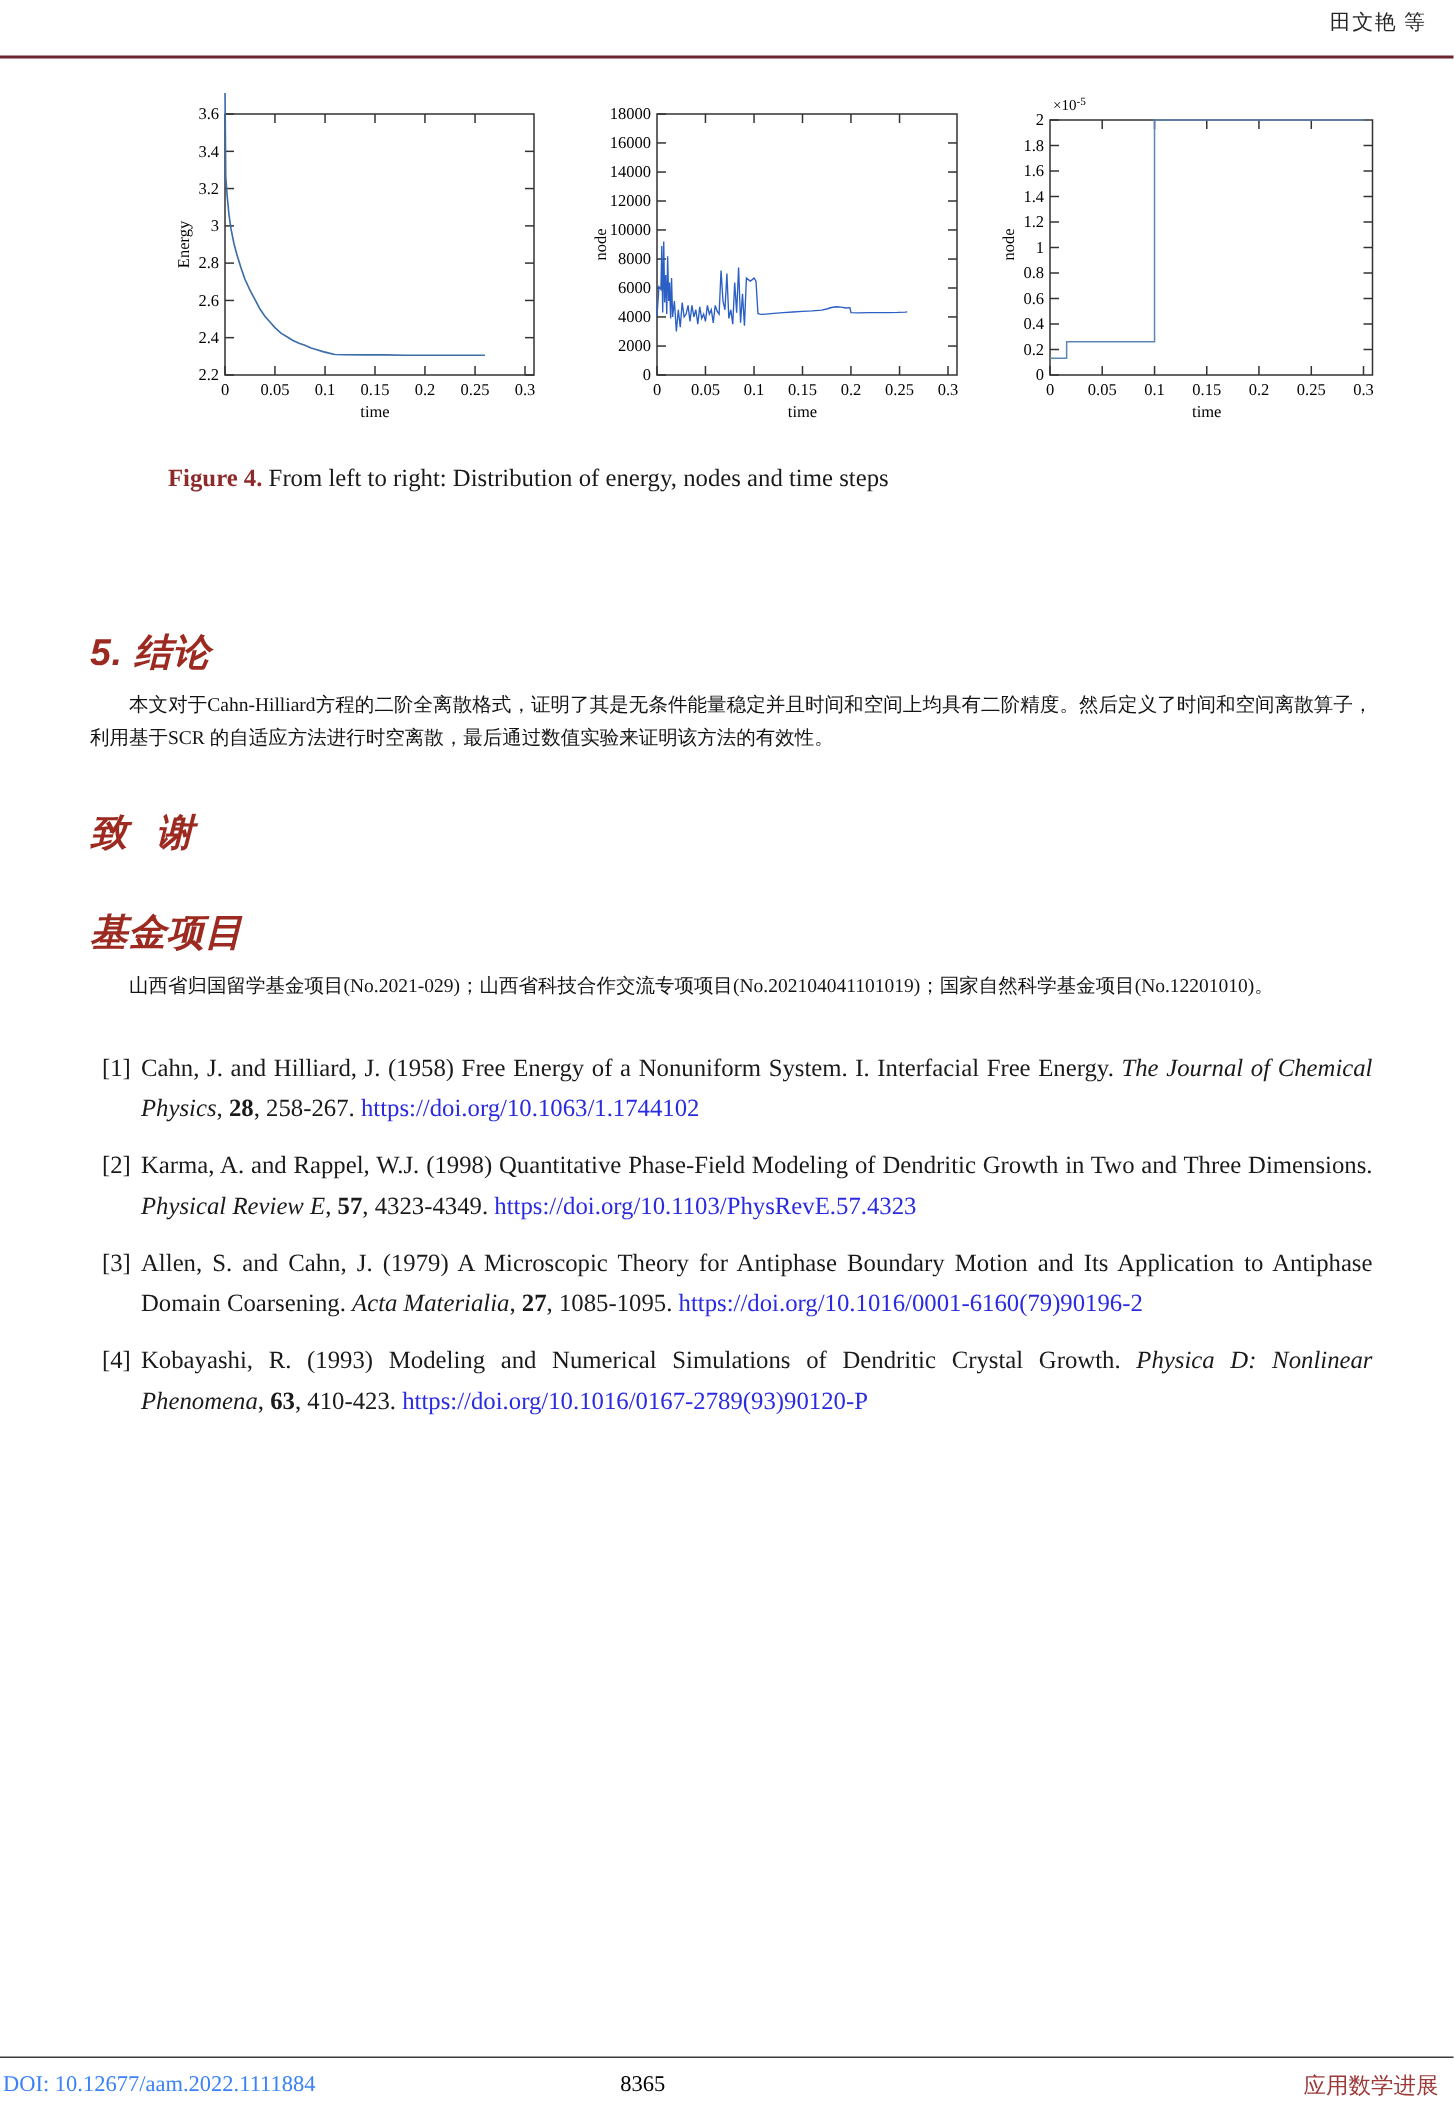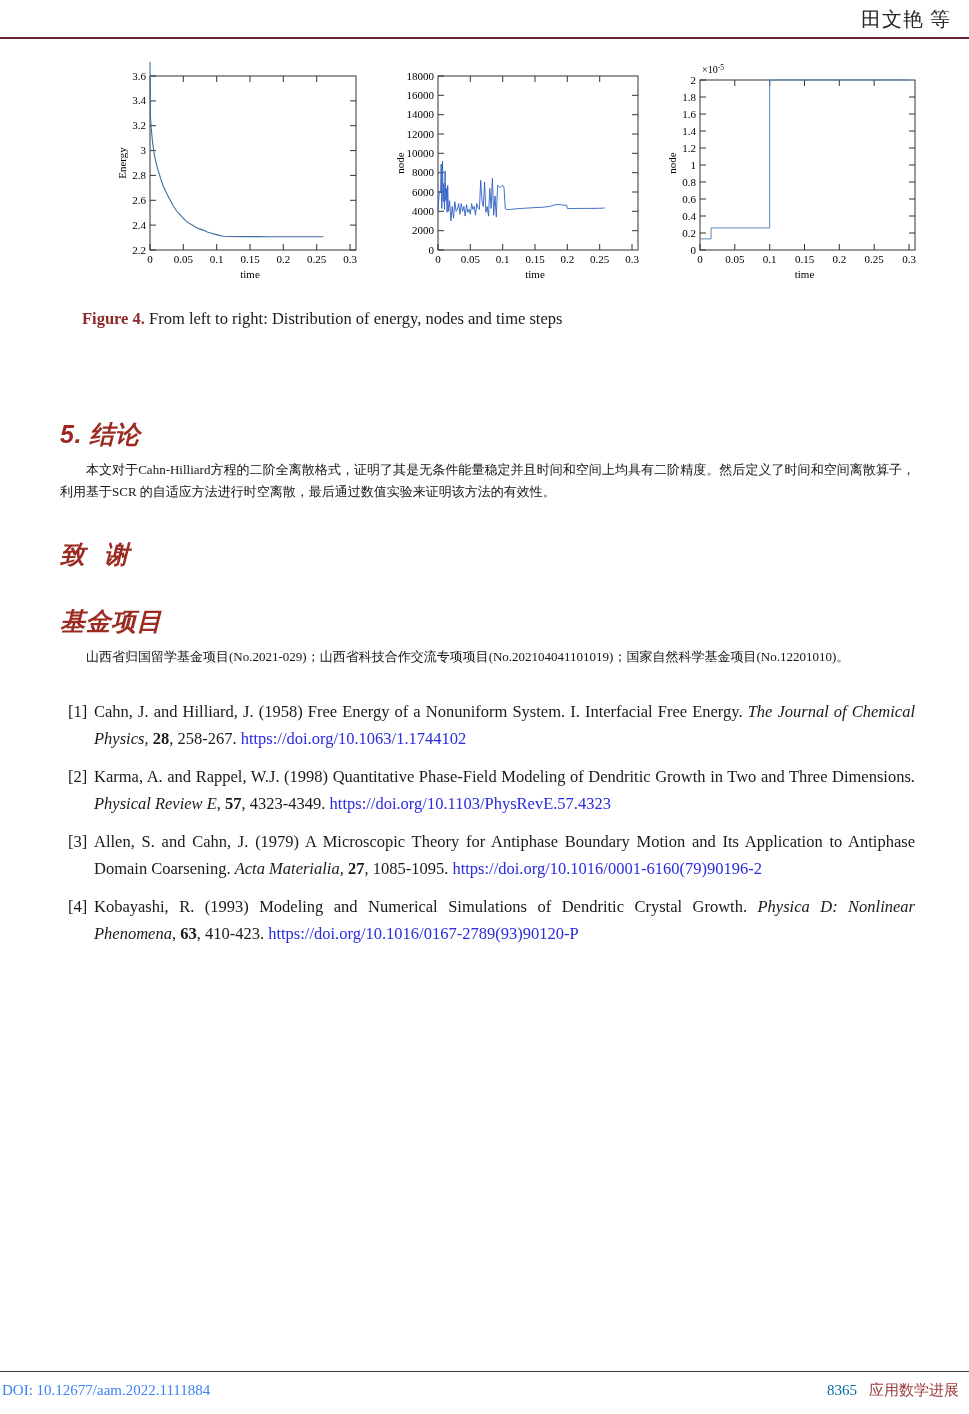--- a/index.html
+++ b/index.html
@@ -22,21 +22,21 @@
     box-sizing: border-box;
   }
 
   
   .running-head {
     position: absolute;
     top: 6px;
     left: 0;
     right: 18px;
     text-align: right;
-    font-size: 20px;
+    font-size: 14px;
     color: #262626;
     letter-spacing: 1px;
   }
   .head-rule {
     position: absolute;
     top: 37px;
     left: 0;
     width: 969px;
     height: 2px;
     background: #6b2431;
@@ -62,21 +62,21 @@
     height: 228px;
     font-family: "Liberation Serif", "DejaVu Serif", serif;
   }
   .chart svg {
     display: block;
   }
 
   
   .caption {
     margin-top: 16px;
-    padding-left: 82px;
+    padding-left: 112px;
     padding-right: 90px;
   }
   .cap-line {
     font-size: 16.5px;
     line-height: 1.62;
     color: #1a1a1a;
   }
   .cap-label {
     color: #8d2b2b;
     font-weight: bold;
@@ -172,22 +172,22 @@
   }
   .foot-left {
     position: absolute;
     left: 2px;
     color: #3b82f6;
   }
   .foot-center {
     position: absolute;
     left: 0;
     width: 857px;
-    text-align: right;
-    color: #0369a1;
+    text-align: center;
+    color: #000000;
   }
   .foot-right {
     position: absolute;
     right: 10px;
     color: #9c3a3a;
   }
 
   
   .ax-txt {
     font-family: "Liberation Serif", "DejaVu Serif", serif;

